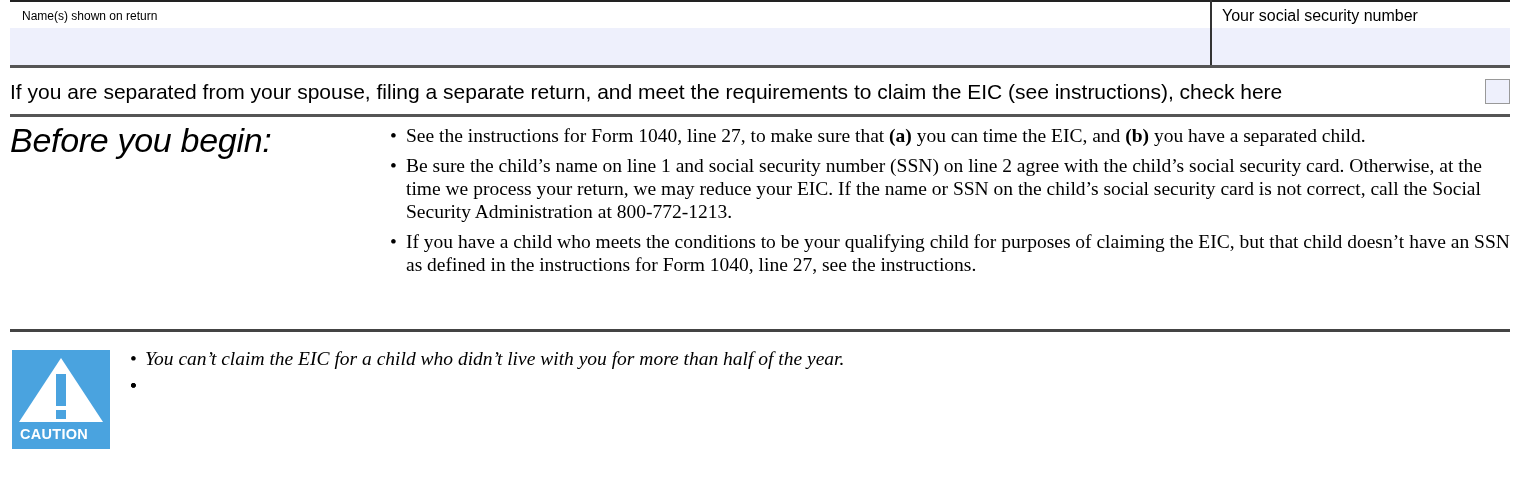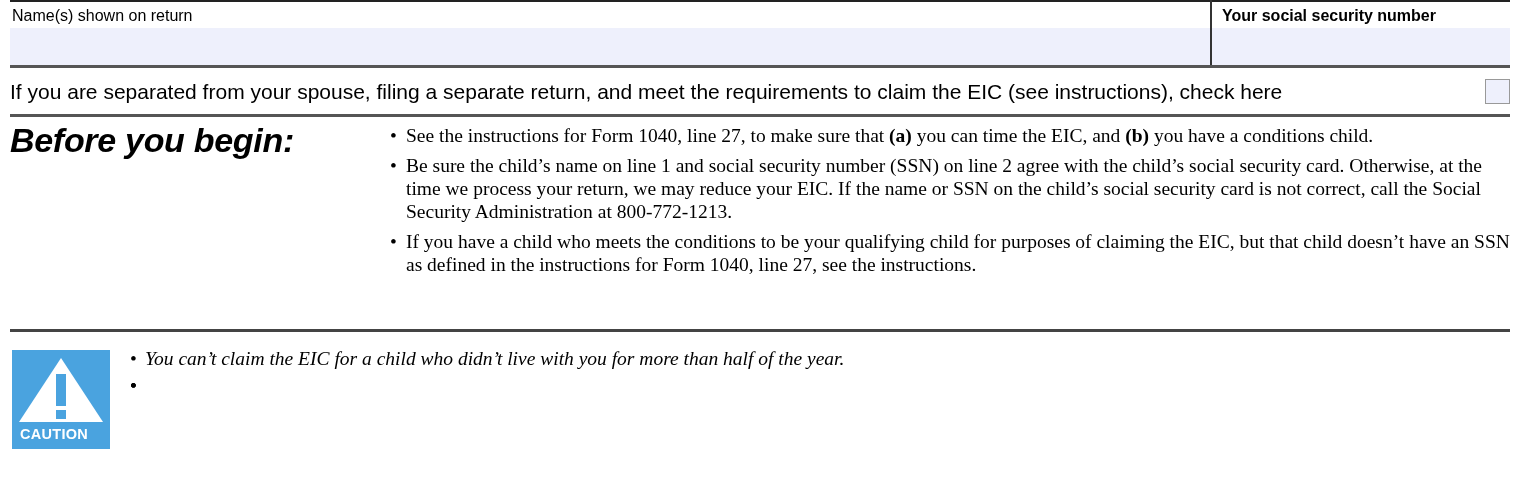--- a/index.html
+++ b/index.html
@@ -7,35 +7,35 @@
     body { position: relative; color: #000; }
 
     .sans { font-family: "Liberation Sans", "DejaVu Sans", sans-serif; }
     .serif { font-family: "Liberation Serif", "DejaVu Serif", serif; }
 
     
     .top-rule { position: absolute; left: 10px; top: 0; width: 1500px; height: 2px; background: #222; }
 
     
     .name-cell { position: absolute; left: 10px; top: 2px; width: 1200px; height: 64px; }
-    .name-label { position: absolute; left: 2px; top: 5px; font-size: 16px; line-height: 18px; }
+    .name-label { position: absolute; left: 12px; top: 5px; font-size: 12px; line-height: 18px; }
     .name-input { position: absolute; left: 0; top: 26px; width: 1200px; height: 38px; background: #eef0fc; border: none; outline: none; font-size: 16px; padding: 0 6px; }
     .col-divider { position: absolute; left: 1210px; top: 0; width: 2px; height: 66px; background: #333; }
     .ssn-cell { position: absolute; left: 1212px; top: 2px; width: 298px; height: 64px; }
-    .ssn-label { position: absolute; left: 10px; top: 5px; font-size: 16px; font-weight: bold; line-height: 18px; }
+    .ssn-label { position: absolute; left: 10px; top: 5px; font-size: 16px; font-weight: normal; line-height: 18px; }
     .ssn-input { position: absolute; left: 0; top: 26px; width: 298px; height: 38px; background: #eef0fc; border: none; outline: none; font-size: 16px; padding: 0 6px; }
     .rule-1 { position: absolute; left: 10px; top: 65px; width: 1500px; height: 3px; background: #555; }
 
     
     .sep-text { position: absolute; left: 10px; top: 80px; font-size: 21px; line-height: 24px; white-space: nowrap; }
     .sep-checkbox { position: absolute; left: 1485px; top: 79px; width: 25px; height: 25px; background: #eef0fc; border: 1.5px solid #999; cursor: pointer; appearance: none; -webkit-appearance: none; }
     .rule-2 { position: absolute; left: 10px; top: 114px; width: 1500px; height: 3px; background: #555; }
 
     
-    .byb-title { position: absolute; left: 10px; top: 118px; font-size: 34px; font-weight: bold; font-style: italic; line-height: 44px; letter-spacing: -0.3px; }
+    .byb-title { position: absolute; left: 10px; top: 118px; font-size: 34px; font-weight: normal; font-style: italic; line-height: 44px; letter-spacing: -0.3px; }
     .byb-list { position: absolute; left: 390px; top: 124px; width: 1125px; list-style: none; font-size: 19.5px; line-height: 23px; }
     .byb-list li { position: relative; padding-left: 16px; margin-bottom: 7px; }
     .byb-list li .bullet { position: absolute; left: 0; top: 0; }
     .byb-list b { font-weight: bold; }
     .rule-3 { position: absolute; left: 10px; top: 329px; width: 1500px; height: 3px; background: #444; }
 
     
     .caution-icon { position: absolute; left: 12px; top: 350px; width: 98px; height: 99px; background: #4aa3df; }
     .caution-icon svg { position: absolute; left: 0; top: 0; }
     .caution-word { position: absolute; left: 0; top: 76px; width: 84px; text-align: center; color: #fff; font-weight: bold; font-size: 14.5px; letter-spacing: 0.3px; line-height: 16px; }
@@ -59,21 +59,21 @@
 </div>
 <div class="rule-1"></div>
 
 <div class="sep-text sans">If you are separated from your spouse, filing a separate return, and meet the requirements to claim the EIC (see instructions), check here</div>
 <input class="sep-checkbox" type="checkbox" style="">
 <div class="rule-2"></div>
 
 <div class="byb-title sans">Before you begin:</div>
 <ul class="byb-list serif">
   <li>
-    <span class="bullet">•</span><span>See the instructions for Form 1040, line 27, to make sure that </span><b>(a)</b><span> you can time the EIC, and </span><b>(b)</b><span> you have a conditions child.</span>
+    <span class="bullet">•</span><span>See the instructions for Form 1040, line 27, to make sure that </span><b>(a)</b><span> you can time the EIC, and </span><b>(b)</b><span> you have a separated child.</span>
   </li>
   <li>
     <span class="bullet">•</span><span>Be sure the child’s name on line 1 and social security number (SSN) on line 2 agree with the child’s social security card. Otherwise, at the time we process your return, we may reduce your EIC. If the name or SSN on the child’s social security card is not correct, call the Social Security Administration at 800-772-1213.</span>
   </li>
   <li>
     <span class="bullet">•</span><span>If you have a child who meets the conditions to be your qualifying child for purposes of claiming the EIC, but that child doesn’t have an SSN as defined in the instructions for Form 1040, line 27, see the instructions.</span>
   </li>
 </ul>
 <div class="rule-3"></div>
 

